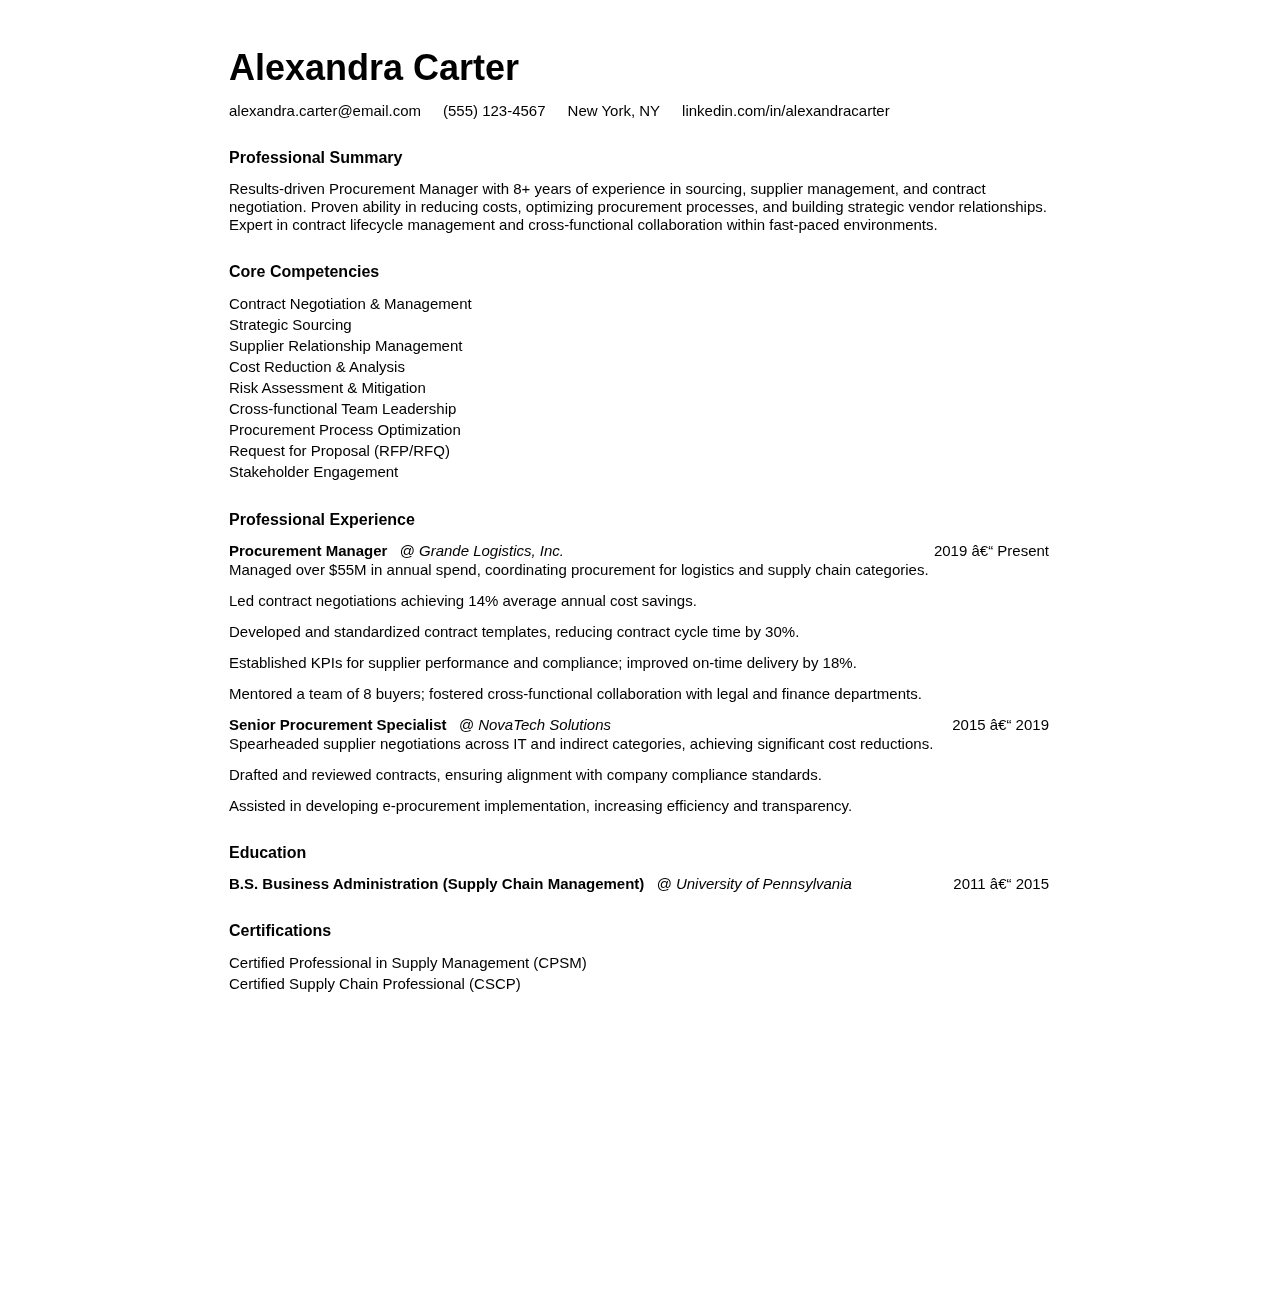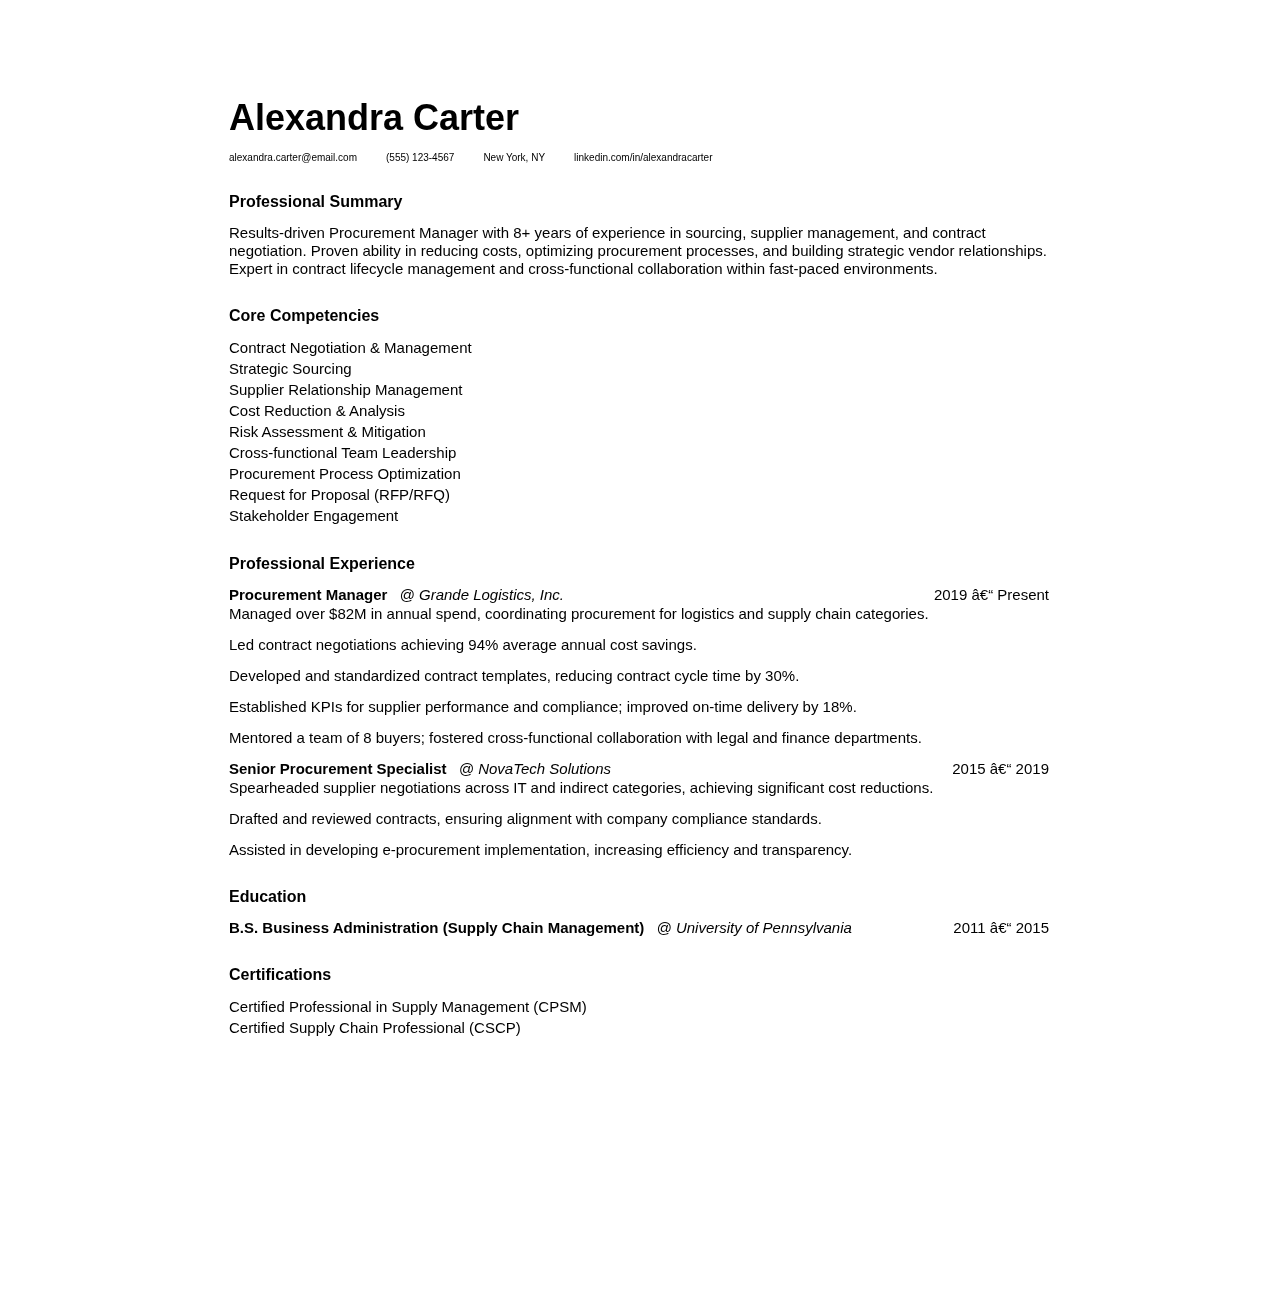--- a/index.html
+++ b/index.html
@@ -7,35 +7,35 @@
     padding: 0;
     background: #ffffff;
     color: #000000;
     font-family: "Liberation Sans", "DejaVu Sans", sans-serif;
   }
   body { min-height: 1300px; width: 1278px; }
 
   .page {
     width: 820px;
     margin: 0 auto;
-    padding-top: 97px;
+    padding-top: 47px;
     padding-bottom: 120px;
   }
 
   h1 {
     font-size: 36px;
     font-weight: bold;
     line-height: 1.15;
     margin: 0 0 14px 0;
   }
 
   .contact-row {
     display: flex;
-    gap: 29px;
-    font-size: 10px;
+    gap: 22px;
+    font-size: 15px;
     line-height: 1.2;
   }
 
   h2 {
     font-size: 16px;
     font-weight: bold;
     line-height: 1.2;
     margin: 28px 0 12px 0;
   }
 
@@ -110,22 +110,22 @@
 
   <div class="entry">
     <div class="entry-header">
       <span class="entry-left">
         <strong>Procurement Manager</strong>
         <em class="at">@</em>
         <em>Grande Logistics, Inc.</em>
       </span>
       <span class="dates">2019 â€“ Present</span>
     </div>
-    <p class="bullet first">Managed over $82M in annual spend, coordinating procurement for logistics and supply chain categories.</p>
-    <p class="bullet">Led contract negotiations achieving 94% average annual cost savings.</p>
+    <p class="bullet first">Managed over $55M in annual spend, coordinating procurement for logistics and supply chain categories.</p>
+    <p class="bullet">Led contract negotiations achieving 14% average annual cost savings.</p>
     <p class="bullet">Developed and standardized contract templates, reducing contract cycle time by 30%.</p>
     <p class="bullet">Established KPIs for supplier performance and compliance; improved on-time delivery by 18%.</p>
     <p class="bullet">Mentored a team of 8 buyers; fostered cross-functional collaboration with legal and finance departments.</p>
   </div>
 
   <div class="entry">
     <div class="entry-header">
       <span class="entry-left">
         <strong>Senior Procurement Specialist</strong>
         <em class="at">@</em>

